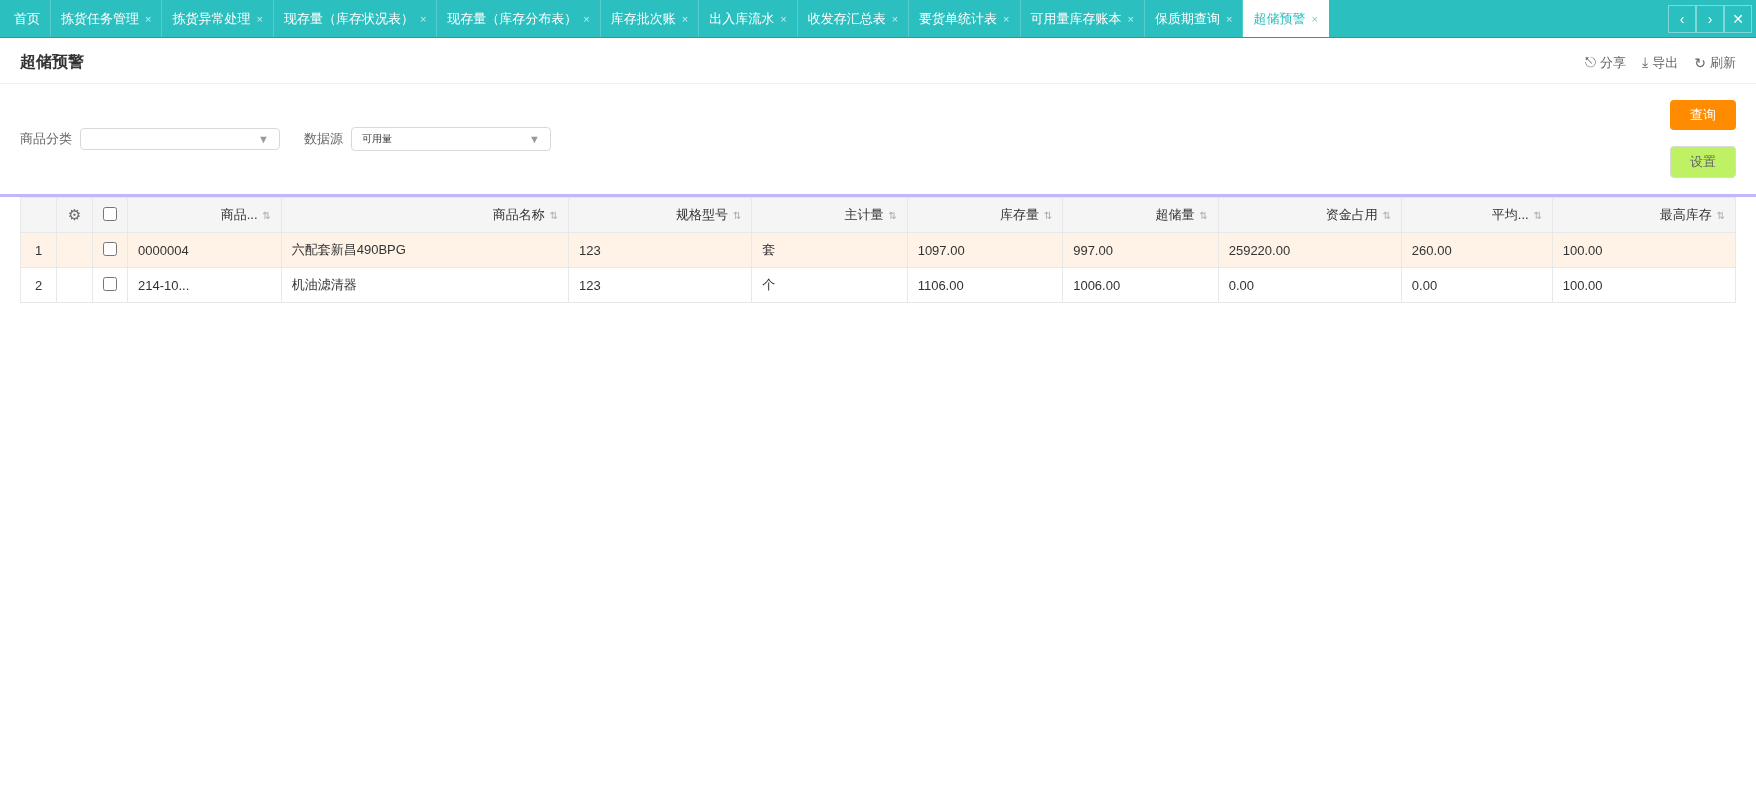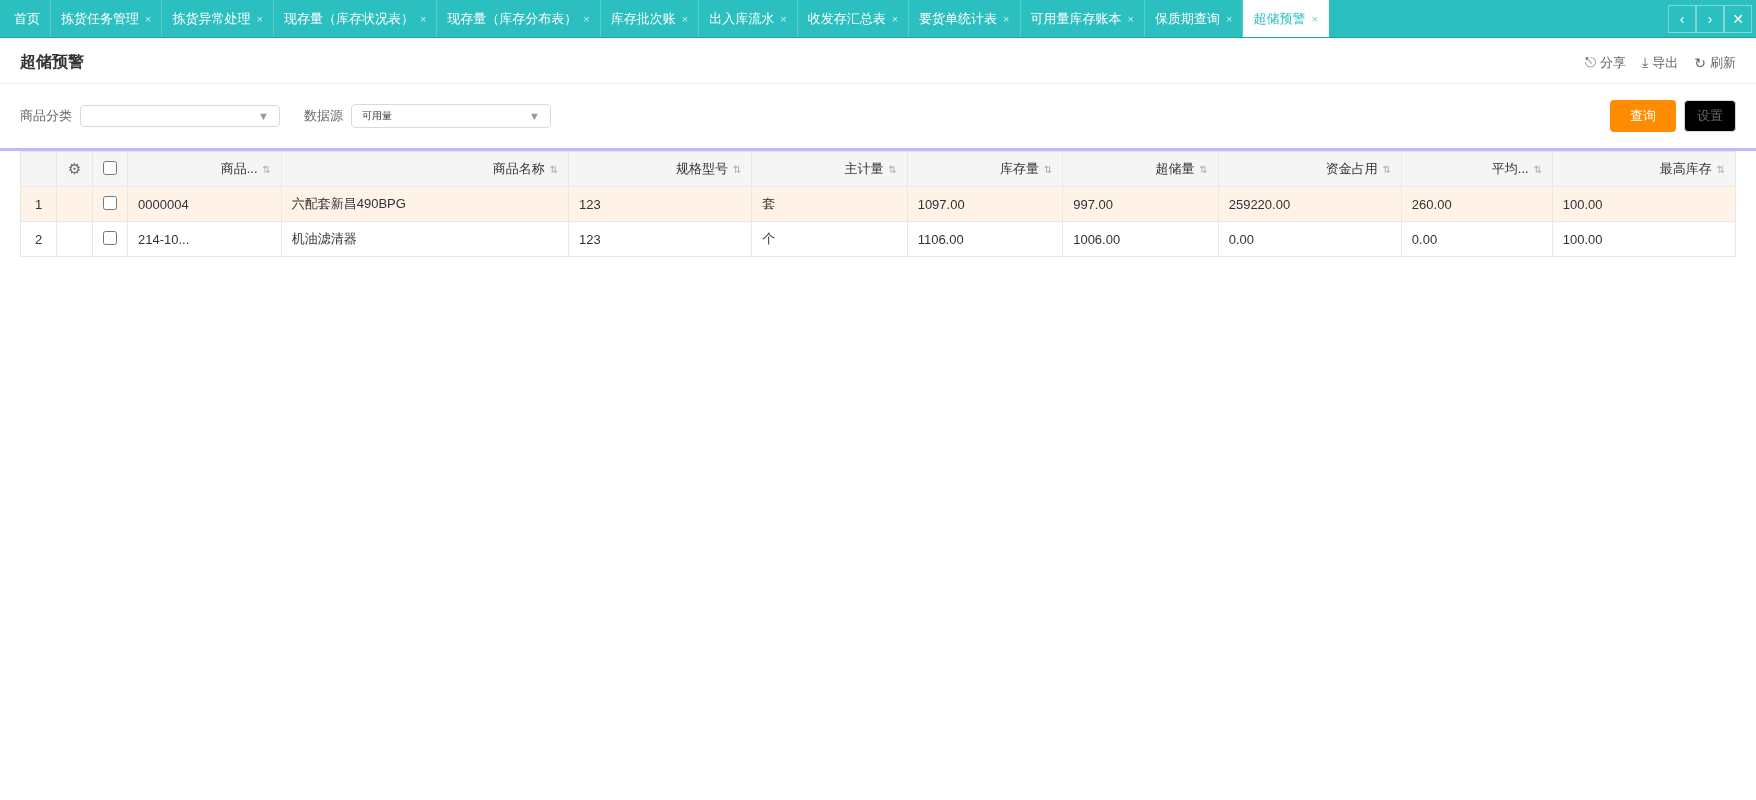--- a/index.html
+++ b/index.html
@@ -128,38 +128,40 @@
       color: #333;
     }
     .filter-select-arrow {
       color: #999;
       font-size: 11px;
     }
     .filter-actions {
       margin-left: auto;
       display: flex;
       gap: 8px;
+      flex-direction: column;
     }
     .btn-query {
       background: #ff8c00;
       color: #fff;
       border: none;
       border-radius: 4px;
       padding: 6px 20px;
       cursor: pointer;
       font-size: 13px;
     }
     .btn-settings {
-      background: #000000;
+      background: #bef264;
       color: #666;
       border: 1px solid #d9d9d9;
       border-radius: 4px;
       padding: 6px 12px;
       cursor: pointer;
       font-size: 13px;
+      margin-top: 8px;
     }
 
     
     .table-container {
       padding: 0 20px;
       overflow-x: auto;
     }
     .data-table {
       width: 100%;
       border-collapse: collapse;

